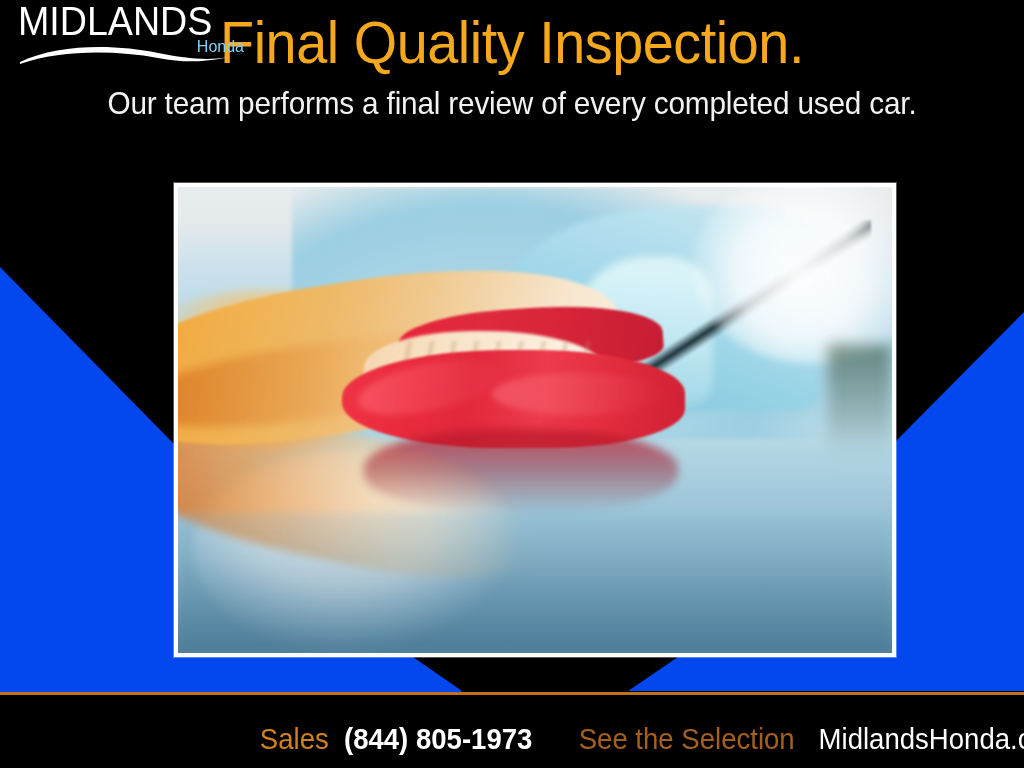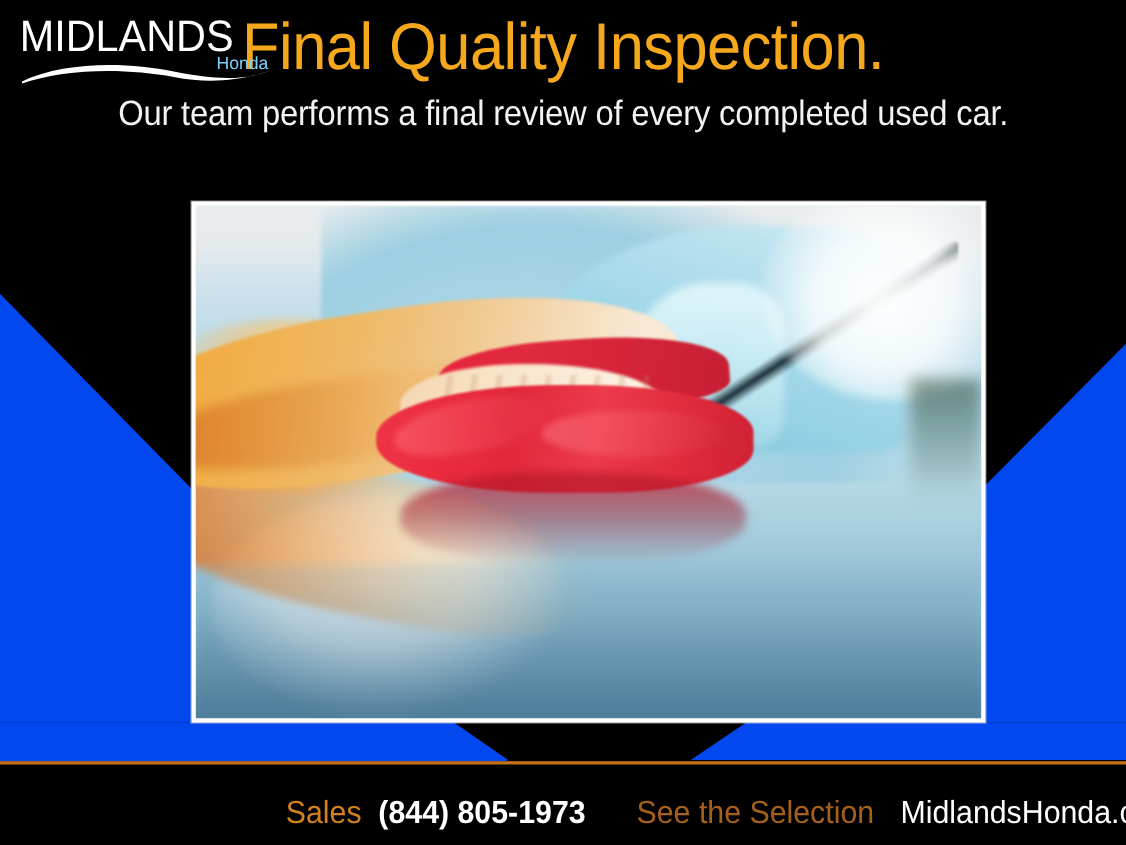--- a/index.html
+++ b/index.html
@@ -299,21 +299,21 @@
     left: 0;
     top: 692px;
     width: 1024px;
     height: 76px;
     background: #000000;
     border-top: 3px solid #c4711b;
   }
   .logo {
     position: absolute;
     left: 18px;
-    top: 12px;
+    top: 0;
     width: 232px;
     height: 66px;
   }
   .logo-midlands {
     position: absolute;
     left: 0; top: 0;
     color: #ffffff;
     font-size: 40px;
     line-height: 42px;
     letter-spacing: 0px;

